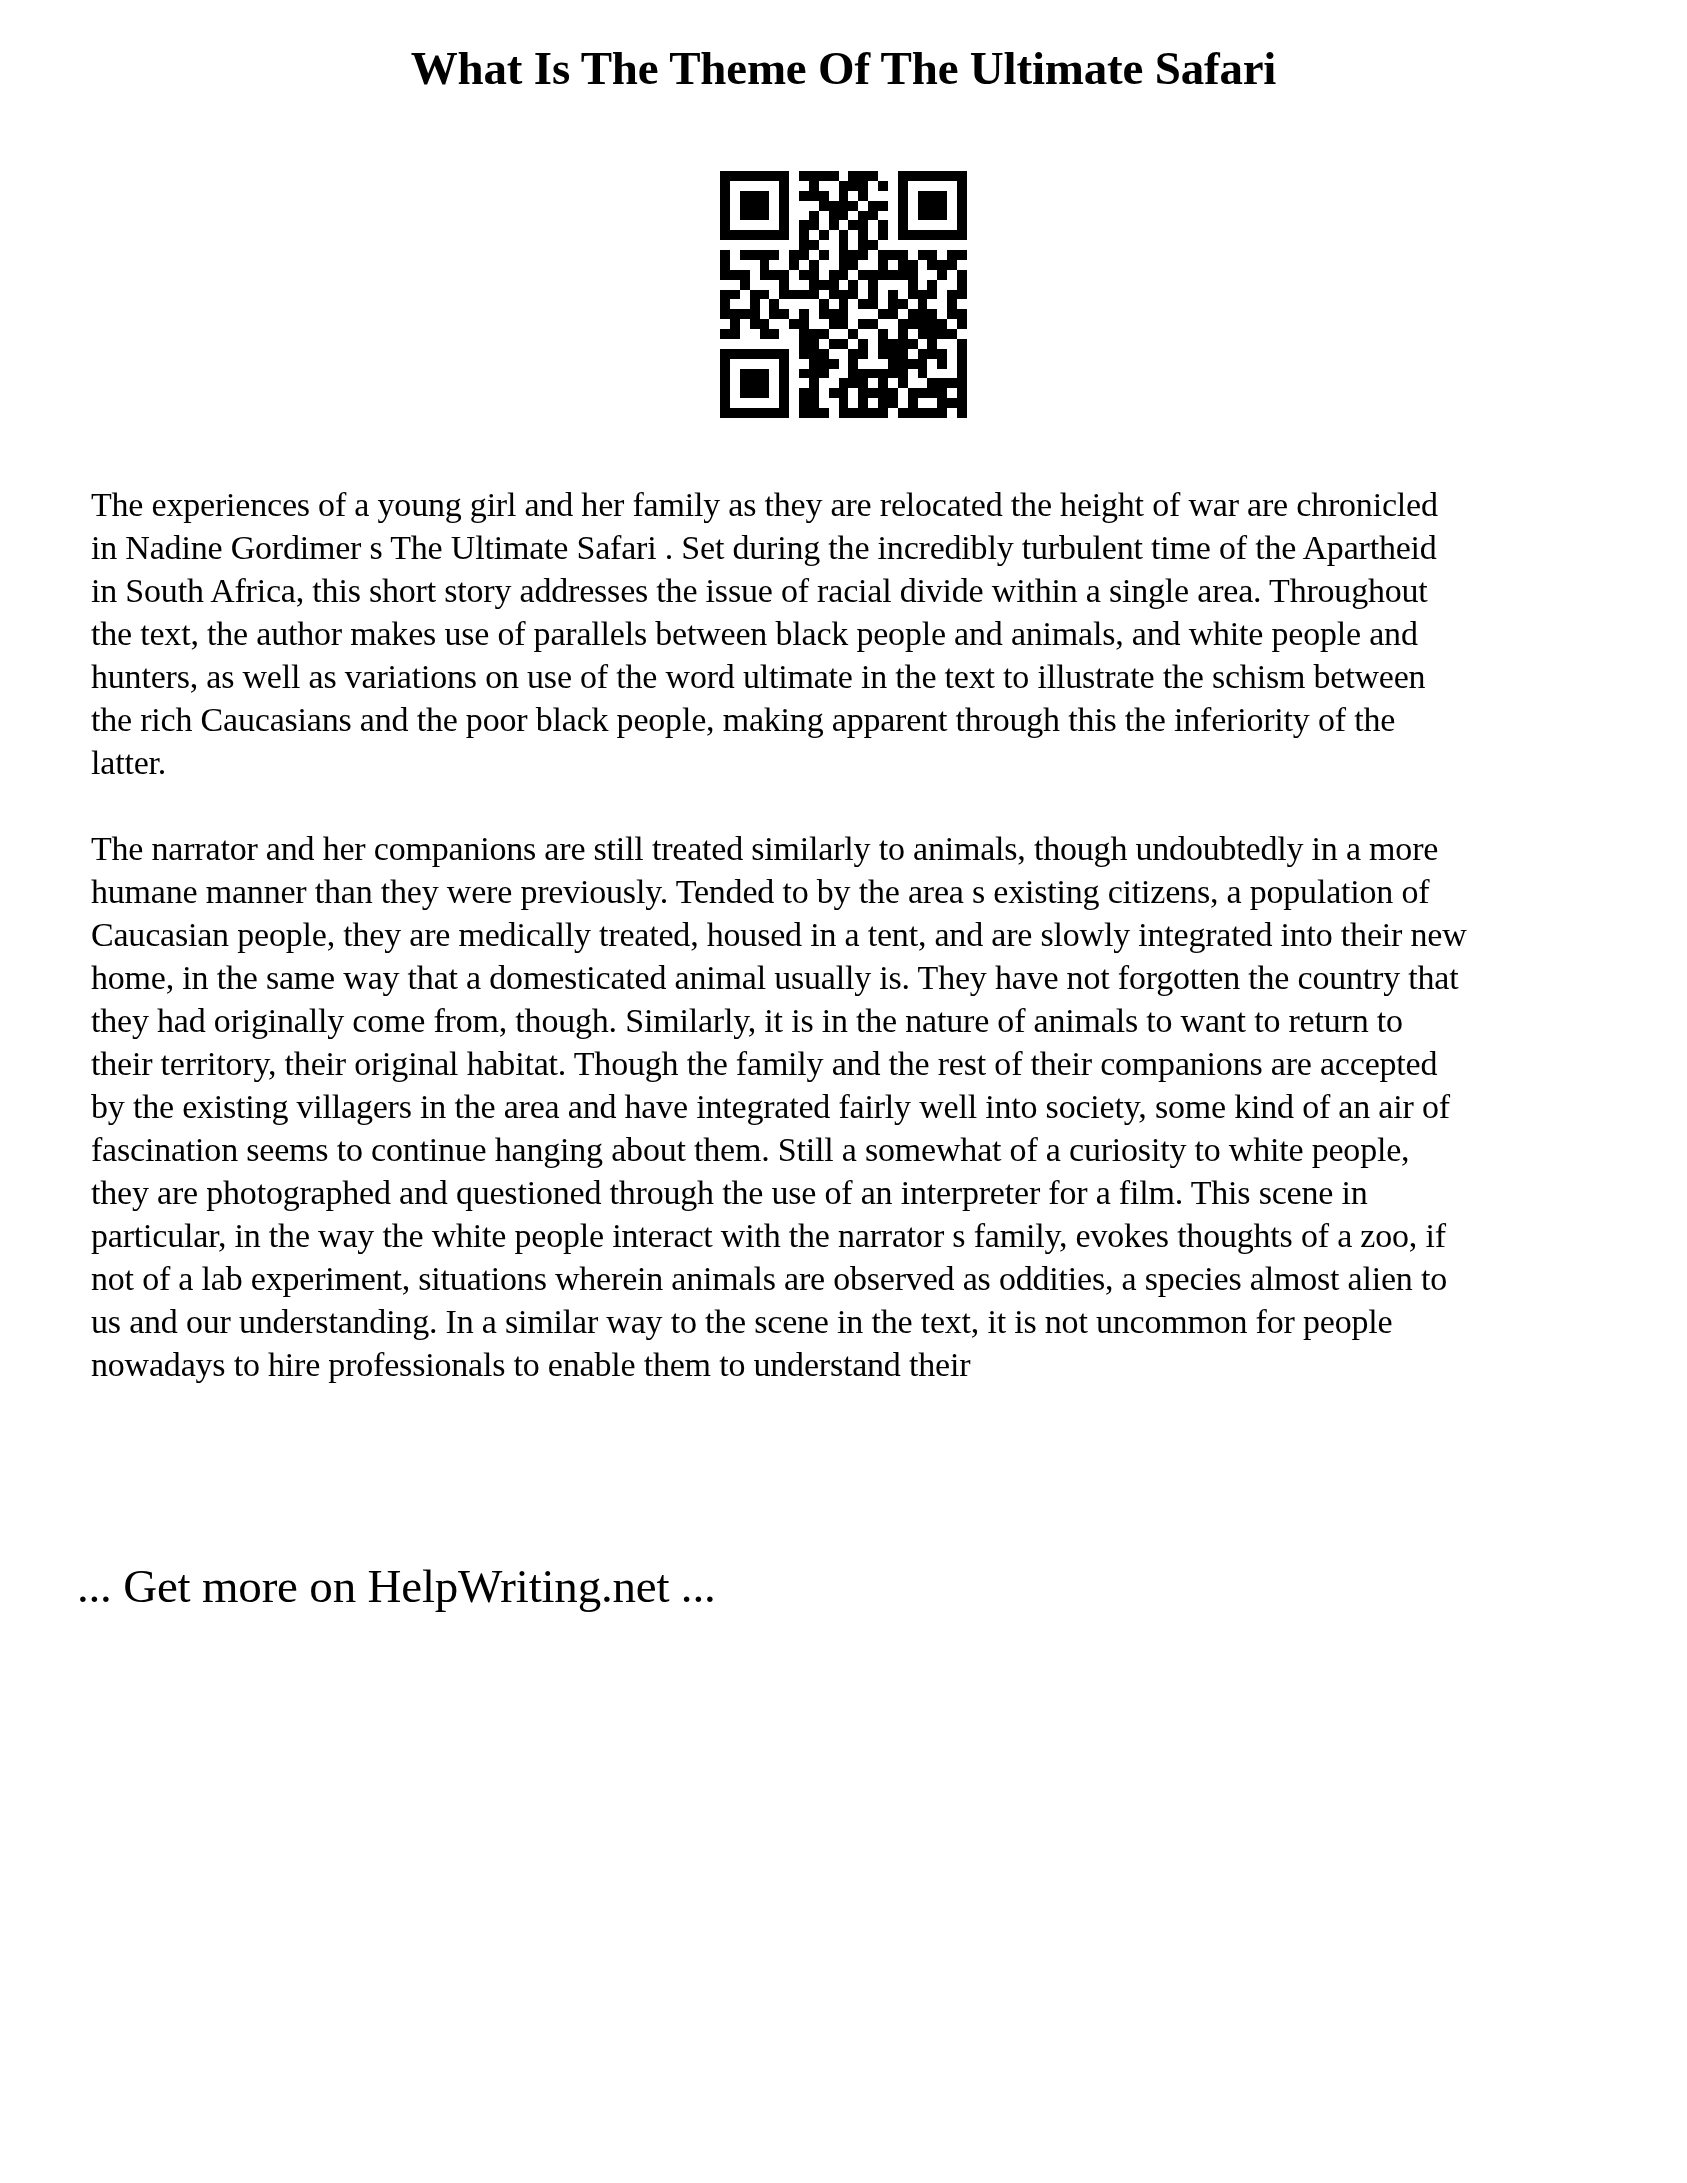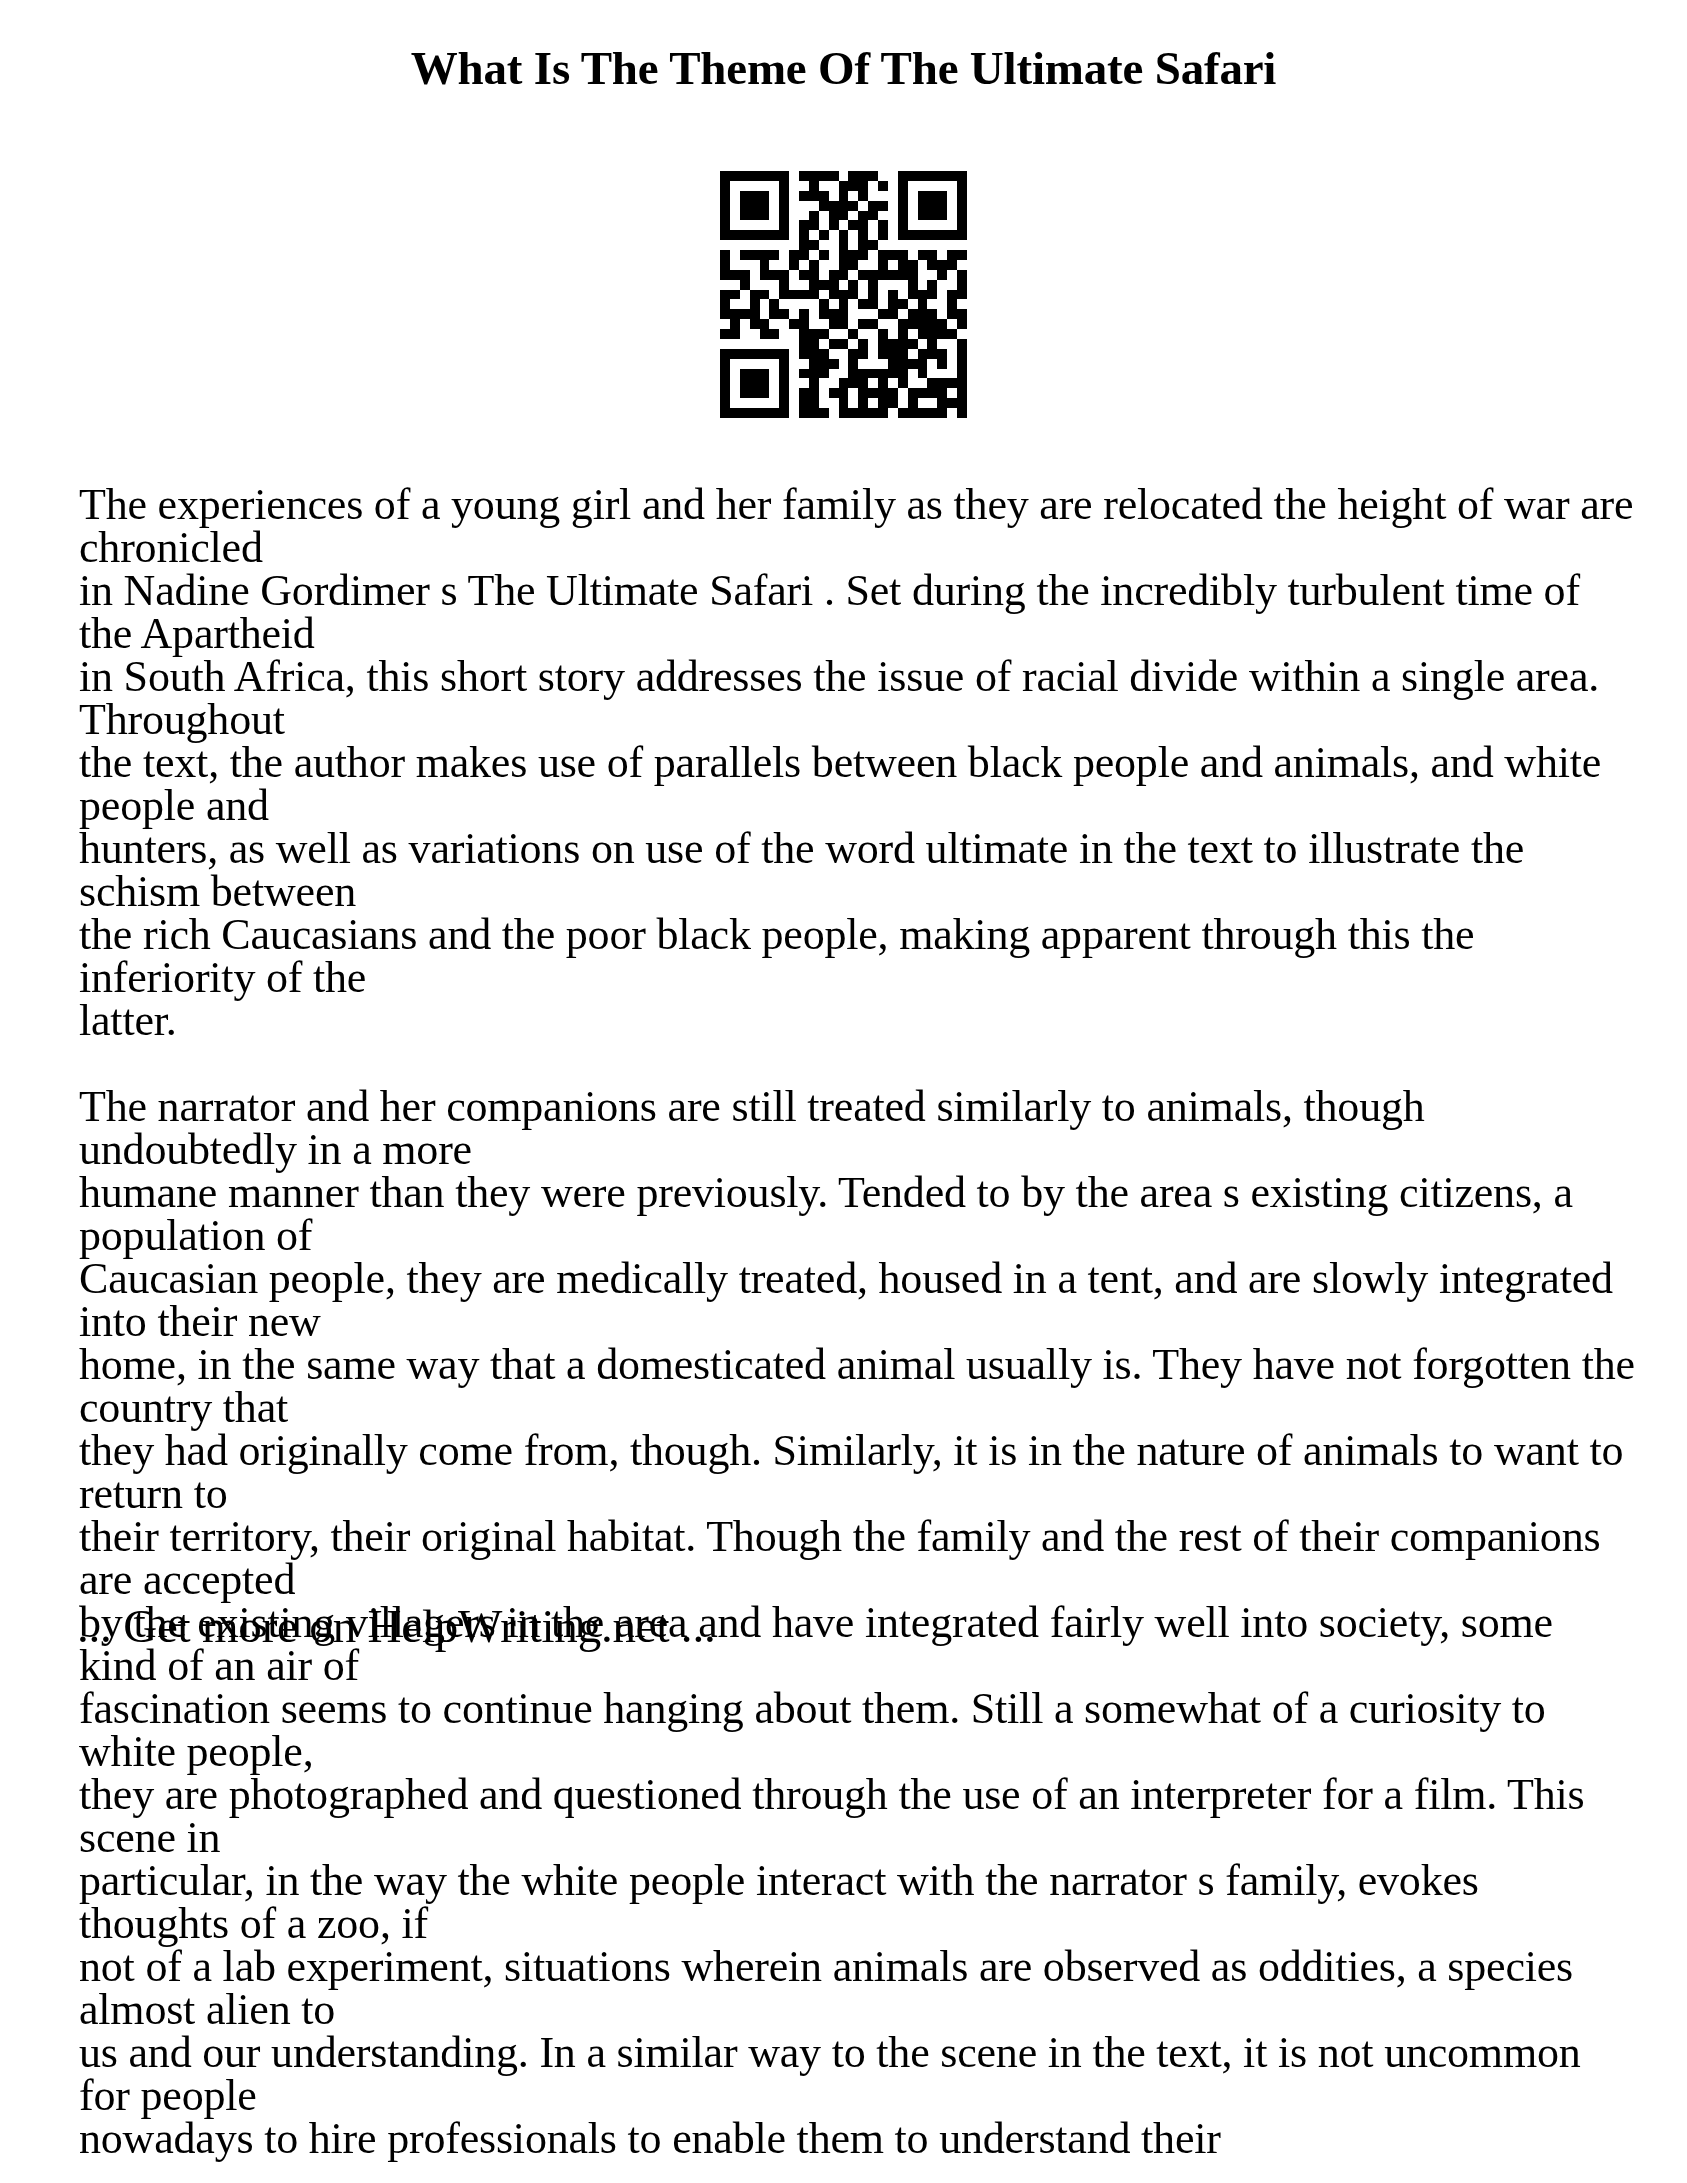--- a/index.html
+++ b/index.html
@@ -40,39 +40,39 @@
       width: 247px;
       height: 247px;
     }
     .qr-wrap svg {
       display: block;
       width: 247px;
       height: 247px;
     }
     .body-text {
       position: absolute;
-      left: 79px;
+      left: 91px;
       top: 483px;
       width: 1557px;
-      font-size: 44px;
+      font-size: 34px;
       line-height: 43px;
       letter-spacing: -0.2px;
       font-family: Liberation Serif, serif;
     }
     .body-text p {
       margin: 0;
       white-space: pre-line;
     }
     .para-gap {
       height: 43px;
     }
     .footer-link {
       position: absolute;
       left: 77px;
-      top: 1597px;
+      top: 1557px;
       font-size: 47px;
       line-height: 58px;
       color: #000000;
       text-decoration: none;
       letter-spacing: -0.2px;
     }
   </style>
 </head>
 <body>
 

